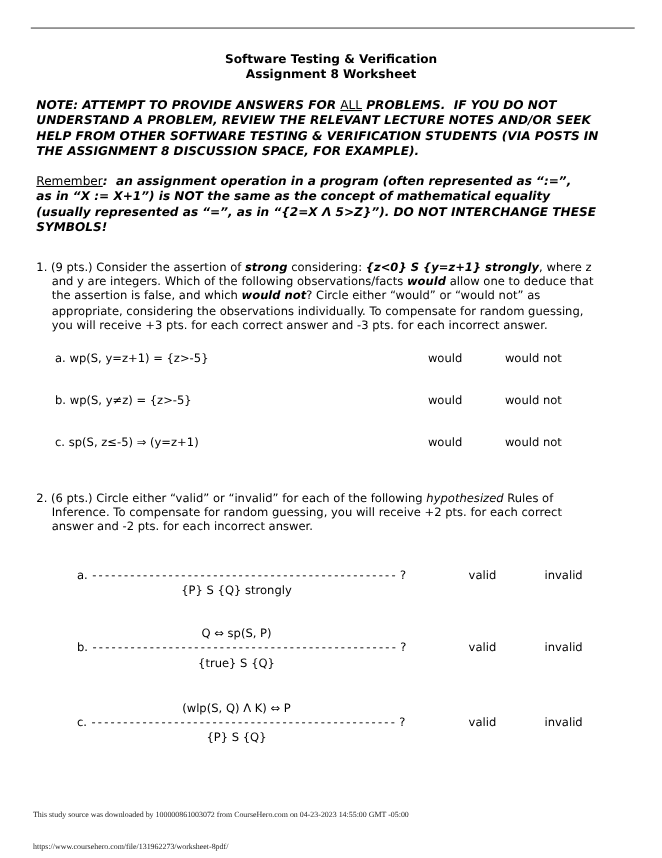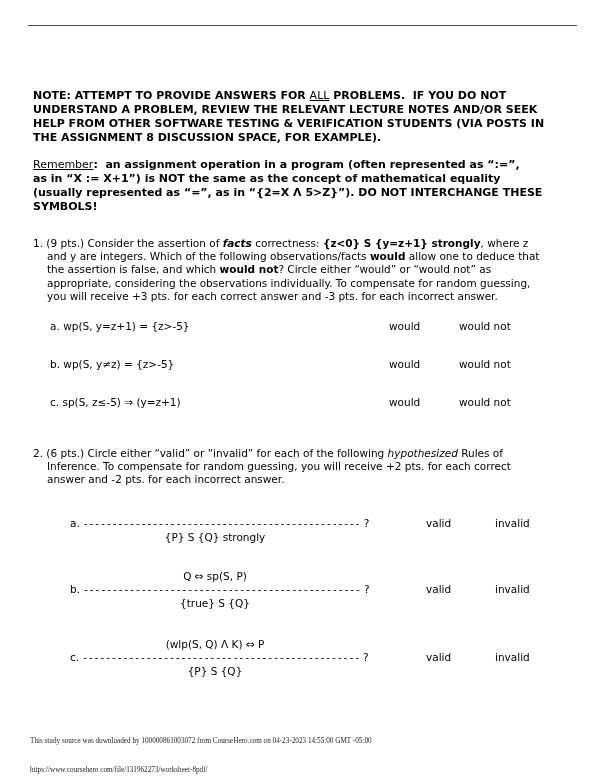--- a/index.html
+++ b/index.html
@@ -21,21 +21,21 @@
   }
   .para{
     position:absolute;left:33px;
     white-space:pre;
   }
   .para.boldpara{font-size:11px;line-height:14px;}
   .para.hang{
     font-size:10.5px;line-height:13.2px;
     padding-left:14px;text-indent:-14px;
   }
-  .seg-b{font-weight:bold;}
+  .seg-b{font-weight:bold;font-style:italic;}
   .seg-i{font-style:italic;text-align:center;}
   .seg-bi{font-weight:bold;font-style:italic;}
   .seg-bu{font-weight:normal;text-decoration:underline;}
   .p1row{
     position:absolute;left:0;width:602px;height:16px;
     font-size:10.5px;
     padding-left:28px;
   }
   .p1row .row-main{position:absolute;left:50px;white-space:pre;}
   .p1row .opt1{position:absolute;left:389px;}
@@ -57,32 +57,36 @@
   }
   .footer-url{text-decoration:none;color:#1c1c1c;}
 </style>
 </head>
 <body>
 
 <div class="page">
 
   <div class="topline"></div>
 
+  <div class="title">
+    <div>Software Testing &amp; Verification</div>
+    <div>Assignment 8 Worksheet</div>
+  </div>
 
   <div class="para boldpara" style="top:89px"><span class="seg-b">NOTE: ATTEMPT TO PROVIDE ANSWERS FOR </span><span class="seg-bu">ALL</span><span class="seg-b"> PROBLEMS.  IF YOU DO NOT
 UNDERSTAND A PROBLEM, REVIEW THE RELEVANT LECTURE NOTES AND/OR SEEK
 HELP FROM OTHER SOFTWARE TESTING &amp; VERIFICATION STUDENTS (VIA POSTS IN
 THE ASSIGNMENT 8 DISCUSSION SPACE, FOR EXAMPLE).</span></div>
 
   <div class="para boldpara" style="top:158px"><span class="seg-bu">Remember</span><span class="seg-b">:  an assignment operation in a program (often represented as “:=”,
 as in “X := X+1”) is NOT the same as the concept of mathematical equality
 (usually represented as “=”, as in “{2=X Λ 5&gt;Z}”). DO NOT INTERCHANGE THESE
 SYMBOLS!</span></div>
 
-  <div class="para hang" style="top:237px"><span>1. (9 pts.) Consider the assertion of </span><span class="seg-bi">facts</span><span> correctness: </span><span class="seg-b">{z&lt;0} S {y=z+1} strongly</span><span>, where z
+  <div class="para hang" style="top:237px"><span>1. (9 pts.) Consider the assertion of </span><span class="seg-bi">strong</span><span> considering: </span><span class="seg-b">{z&lt;0} S {y=z+1} strongly</span><span>, where z
 and y are integers. Which of the following observations/facts </span><span class="seg-b">would</span><span> allow one to deduce that
 the assertion is false, and which </span><span class="seg-b">would not</span><span>? Circle either “would” or “would not” as
 appropriate, considering the observations individually. To compensate for random guessing,
 you will receive +3 pts. for each correct answer and -3 pts. for each incorrect answer.</span></div>
 
   <div class="p1row" style="top:320px">
     <span class="row-main"><span>a.</span> <span>wp(S, y=z+1) = {z&gt;-5}</span></span>
     <span class="opt1">would</span>
     <span class="opt2">would not</span>
   </div>

